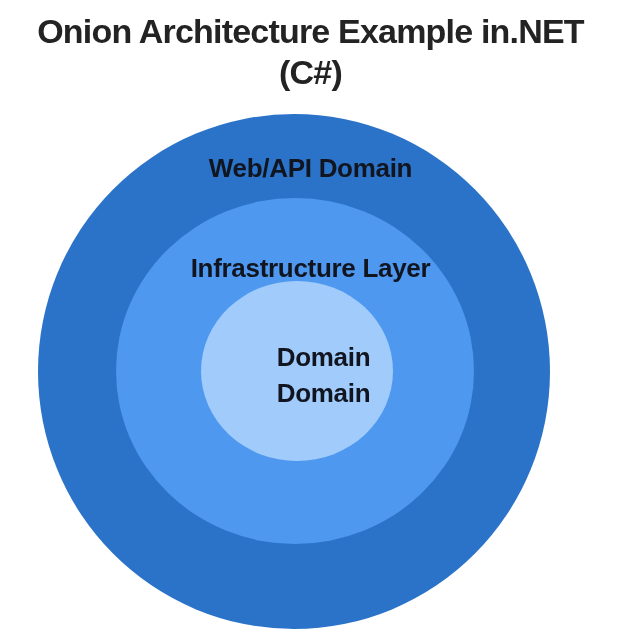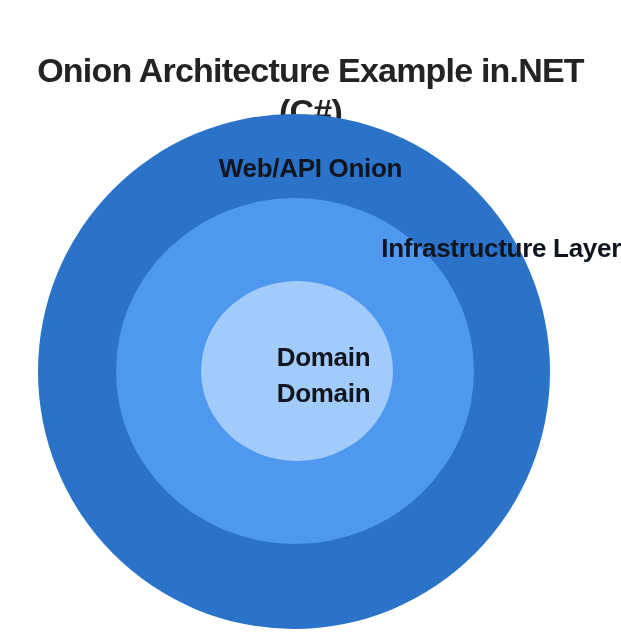--- a/index.html
+++ b/index.html
@@ -17,61 +17,60 @@
   .title {
     position: absolute;
     top: 11px; left: 0;
     width: 621px;
     text-align: center;
     font-weight: 700;
     font-size: 34px;
     line-height: 41px;
     letter-spacing: -0.8px;
     color: #232323;
-    margin-top: 39px;
   }
   .circle {
     position: absolute;
     border-radius: 50%;
   }
   .circle-outer  { left: 38px;  top: 114px; width: 512px; height: 515px; }
   .circle-middle { left: 116px; top: 198px; width: 358px; height: 346px; }
   .circle-inner  { left: 201px; top: 281px; width: 192px; height: 180px; }
   .layer-label {
     position: absolute;
     left: 0;
     width: 621px;
     text-align: center;
     font-weight: 600;
     font-size: 26px;
     line-height: 28px;
     letter-spacing: -0.3px;
     color: #11151f;
   }
   .label-web   { top: 154px; }
-  .label-infra { top: 234px; text-align: right; }
+  .label-infra { top: 254px; }
   .label-domain { top: 339px; line-height: 36px; margin-left: 13px; }
 </style>
 </head>
 <body>
 
 <div class="stage">
 
   <div class="title">
     <div>Onion Architecture Example in.NET</div>
     <div>(C#)</div>
   </div>
 
   <div class="circle circle-outer" style="background-color: rgb(43, 115, 200);"></div>
 
   <div class="circle circle-middle" style="background-color: rgb(78, 152, 240);"></div>
 
   <div class="circle circle-inner" style="background-color: rgb(160, 203, 251);"></div>
 
-  <div class="layer-label label-web">Web/API Onion</div>
+  <div class="layer-label label-web">Web/API Domain</div>
 
   <div class="layer-label label-infra">Infrastructure Layer</div>
 
   <div class="layer-label label-domain">
     <div>Domain</div>
     <div>Domain</div>
   </div>
 
 </div>
 

